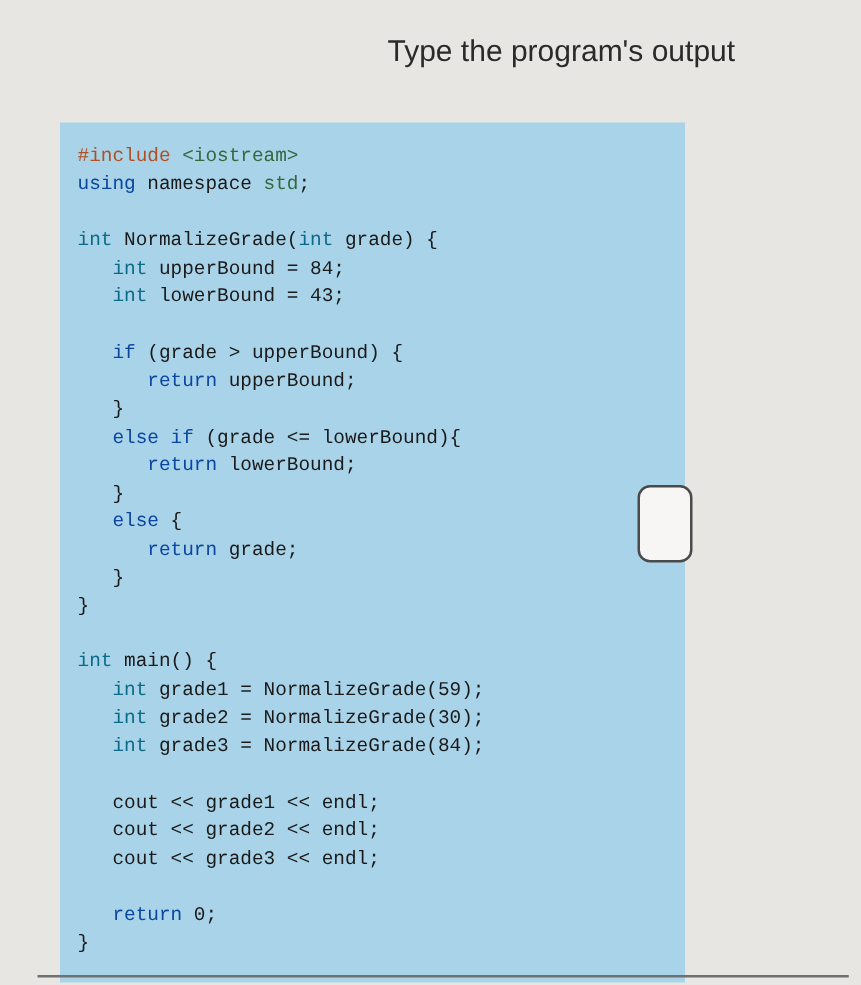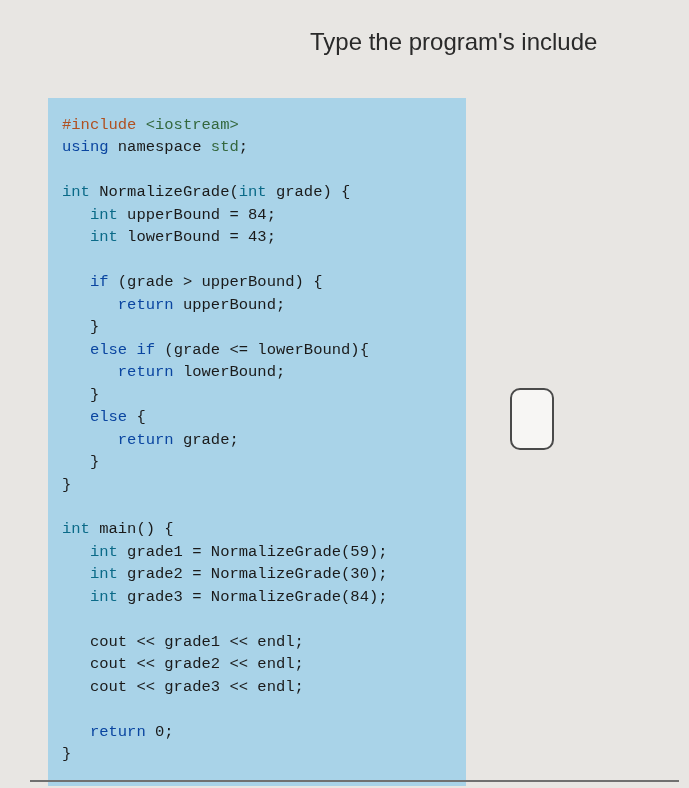--- a/index.html
+++ b/index.html
@@ -16,21 +16,21 @@
       top: 28px;
       left: 310px;
       font-size: 24px;
       color: #2a2a2a;
       font-weight: 400;
     }
     .code-block {
       position: absolute;
       top: 98px;
       left: 48px;
-      width: 418px;
+      width: 500px;
       background: #a9d3e8;
       padding: 16px 14px 20px 14px;
       font-family: "Courier New", Courier, monospace;
       font-size: 15.5px;
       line-height: 1.45;
       color: #1a1a1a;
       white-space: pre;
     }
     .kw-pp { color: #b05020; }     
     .kw-blue { color: #0a45a0; }   
@@ -51,21 +51,21 @@
       bottom: 6px;
       left: 30px;
       right: 10px;
       height: 2px;
       background: #707070;
     }
   </style>
 </head>
 <body>
 
-<div class="heading">Type the program's include</div>
+<div class="heading">Type the program's output</div>
 
 <div class="code-block"><span class="kw-pp">#include </span><span class="kw-inc">&lt;iostream&gt;</span>
 <span class="kw-blue">using</span><span> namespace </span><span class="kw-inc">std</span><span>;</span>
 <span></span>
 <span class="kw-type">int</span><span> NormalizeGrade(</span><span class="kw-type">int</span><span> grade) {</span>
 <span>   </span><span class="kw-type">int</span><span> upperBound = 84;</span>
 <span>   </span><span class="kw-type">int</span><span> lowerBound = 43;</span>
 <span></span>
 <span>   </span><span class="kw-blue">if</span><span> (grade &gt; upperBound) {</span>
 <span>      </span><span class="kw-blue">return</span><span> upperBound;</span>

